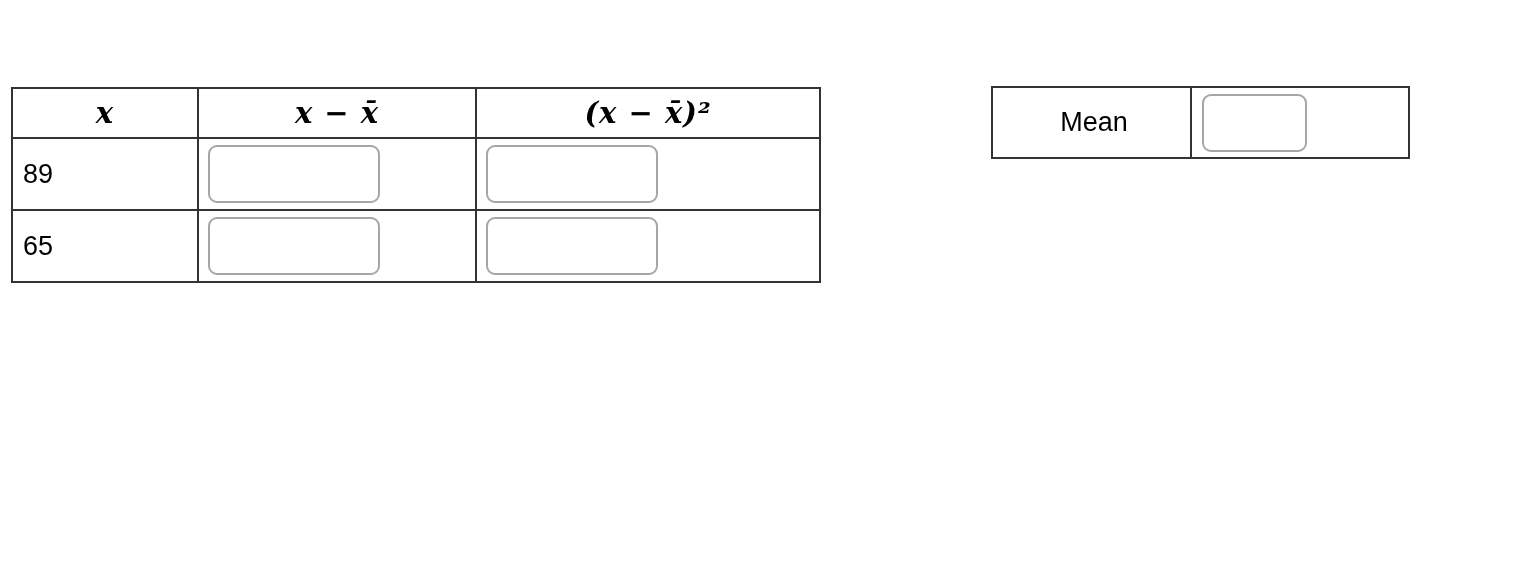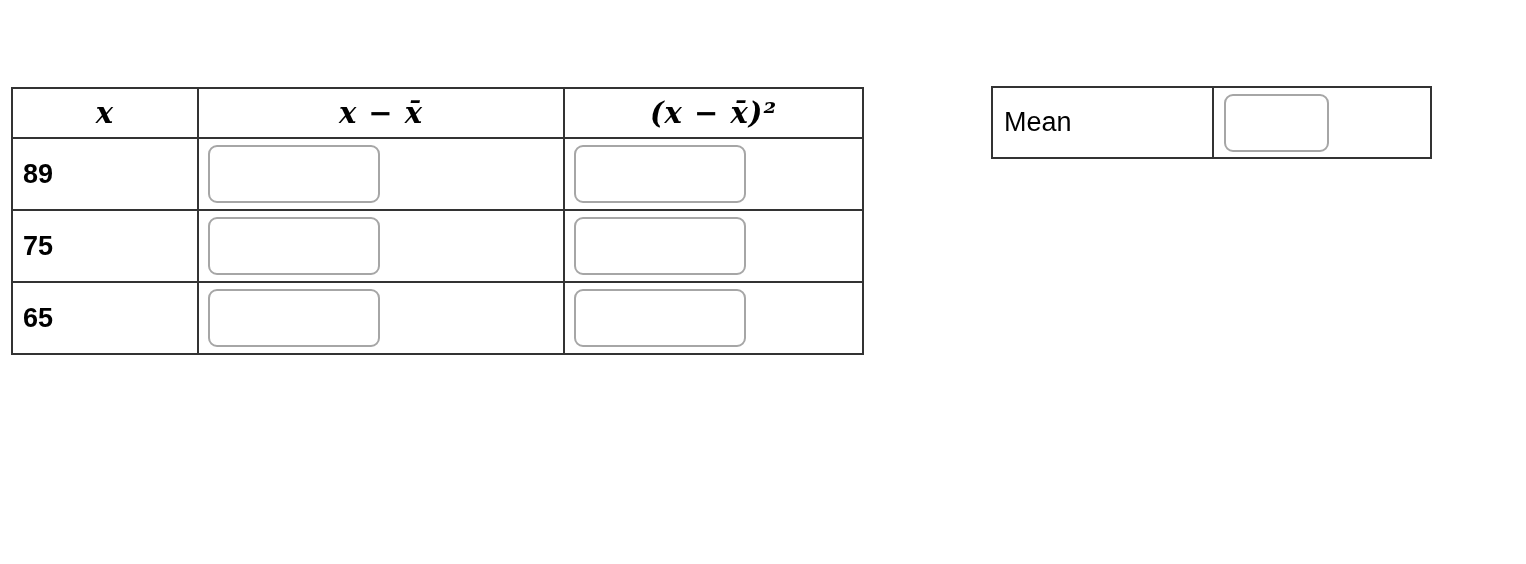--- a/index.html
+++ b/index.html
@@ -39,27 +39,27 @@
     font-family: "DejaVu Serif", serif;
     font-style: italic;
     font-weight: bold;
     font-size: 29px;
     letter-spacing: 1px;
   }
   .calc-table td {
     height: 72px;
   }
   .col-x  { width: 186px; }
-  .col-d  { width: 366px; }
-  .col-d2 { width: 299px; }
+  .col-d  { width: 278px; }
+  .col-d2 { width: 344px; }
   .x-value {
     display: block;
     padding-left: 10px;
     font-size: 27px;
-    font-weight: bold;
+    font-weight: normal;
   }
 
   
   .answer-box {
     display: block;
     height: 58px;
     border: 2px solid #a6a6a6;
     border-radius: 9px;
     background: #ffffff;
     outline: none;
@@ -78,21 +78,21 @@
     left: 991px;
     top: 86px;
     table-layout: fixed;
   }
   .stats-table td {
     border: 2px solid #333333;
     padding: 0;
     vertical-align: middle;
     height: 71px;
   }
-  .stats-col-label { width: 221px; }
+  .stats-col-label { width: 199px; text-align: center; }
   .stats-col-input { width: 218px; }
   .stat-label {
     display: block;
     padding-left: 11px;
     padding-right: 6px;
     font-size: 27px;
     line-height: 1.22;
   }
   .stats-table .answer-box {
     width: 105px;
@@ -123,31 +123,20 @@
       </td>
       <td>
         <input type="text" class="answer-box" style="">
       </td>
       <td>
         <input type="text" class="answer-box" style="">
       </td>
     </tr>
     <tr>
       <td>
-        <span class="x-value">75</span>
-      </td>
-      <td>
-        <input type="text" class="answer-box" style="">
-      </td>
-      <td>
-        <input type="text" class="answer-box" style="">
-      </td>
-    </tr>
-    <tr>
-      <td>
         <span class="x-value">65</span>
       </td>
       <td>
         <input type="text" class="answer-box" style="">
       </td>
       <td>
         <input type="text" class="answer-box" style="">
       </td>
     </tr>
   </tbody>

